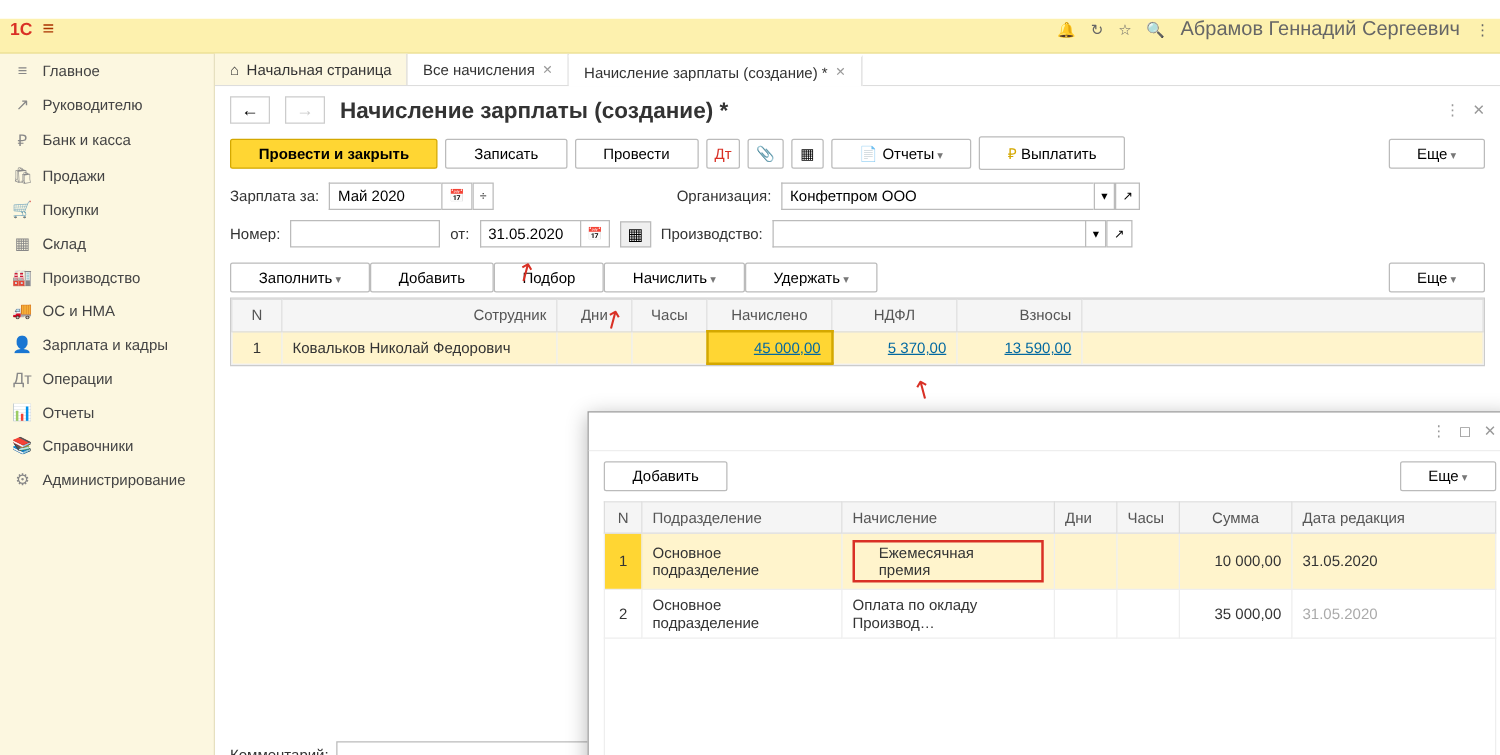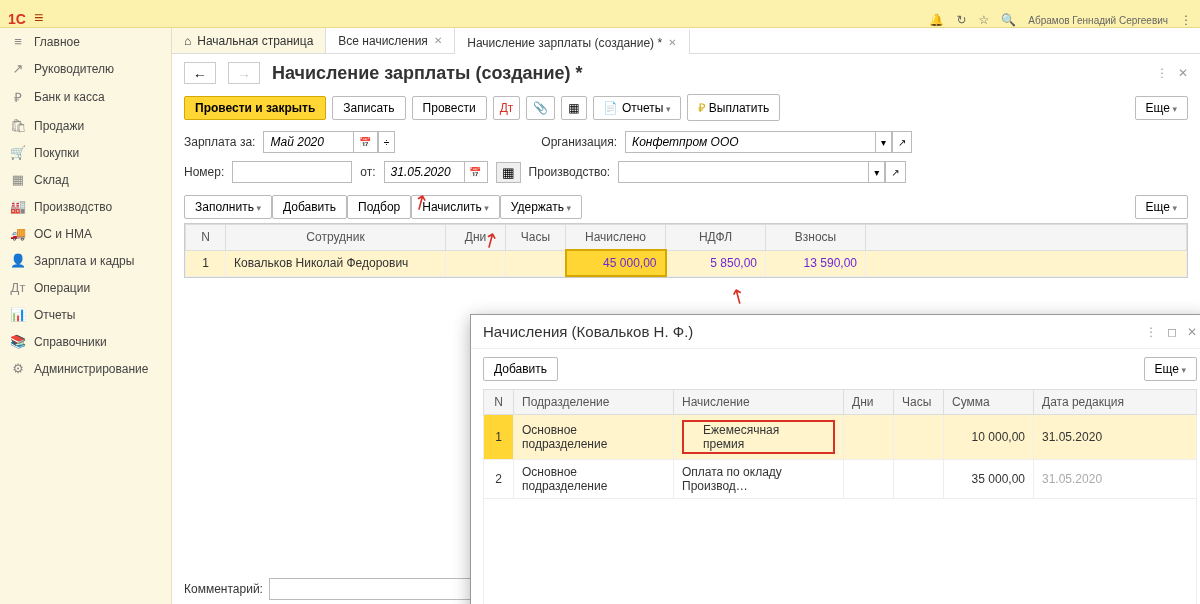--- a/index.html
+++ b/index.html
@@ -1,59 +1,59 @@
 <!DOCTYPE html>
 <html><head>
 <meta charset="utf-8">
 <style>
 * { box-sizing: border-box; margin: 0; padding: 0; font-family: Arial, sans-serif; }
 body { font-size: 12px; background: #fff; color: #333; overflow: hidden; width: 1200px; height: 604px; position: relative; }
-.topbar { background: #fdf1ae; height: 28px; display: flex; align-items: flex-end; padding: 0 8px; border-bottom: 1px solid #e6d98a; gap: 8px; }
+.topbar { background: #fdf1ae; height: 28px; display: flex; align-items: flex-start; padding: 0 8px; border-bottom: 1px solid #e6d98a; gap: 8px; margin-top: 15px; }
 .logo { color: #d93025; font-weight: bold; font-size: 14px; }
 .menu-icon { color: #a30; cursor: pointer; font-size: 16px; }
 .topbar-title { color: #555; font-size: 12px; }
 .topbar-right { margin-left: auto; display: flex; gap: 12px; align-items: center; color: #666; }
 .topbar-right span { cursor: pointer; }
-.user-label { font-size: 10px; }
+.user-label { font-size: 16px; }
 .layout { display: flex; height: 576px; }
 .sidebar { width: 172px; background: #fcf7e0; border-right: 1px solid #e6e0c0; }
 .sidebar-item { display: flex; align-items: center; gap: 8px; padding: 6px 10px; color: #444; cursor: pointer; font-size: 12px; }
 .sidebar-icon { width: 16px; text-align: center; color: #888; font-size: 13px; }
 .main { flex: 1; display: flex; flex-direction: column; }
 .tabs { display: flex; background: #fff; border-bottom: 1px solid #ddd; height: 26px; }
 .tab { padding: 5px 12px; border-right: 1px solid #ddd; display: flex; align-items: center; gap: 6px; font-size: 12px; color: #333; cursor: pointer; }
 .tab.home { background: #fcf7e0; }
 .tab.active { background: #fff; border-top: 2px solid #fff; position: relative; top: 1px; }
 .tab-close { color: #999; cursor: pointer; font-size: 10px; }
 .content { flex: 1; padding: 8px 12px; background: #fff; position: relative; }
 .page-header { display: flex; align-items: center; gap: 12px; margin-bottom: 10px; }
 .nav-btn { border: 1px solid #ccc; background: #fff; padding: 2px 8px; cursor: pointer; font-size: 14px; }
 .page-title { font-size: 18px; color: #333; }
 .page-header-right { margin-left: auto; display: flex; gap: 10px; color: #999; }
 .toolbar { display: flex; gap: 6px; margin-bottom: 10px; align-items: center; }
-.btn { border: 1px solid #bbb; background: #fff; padding: 4px 10px; cursor: pointer; font-size: 12px; border-radius: 2px; }
+.btn { border: 1px solid #bbb; background: #fff; padding: 4px 22px; cursor: pointer; font-size: 12px; border-radius: 2px; }
 .btn.primary { background: #ffd633; border-color: #d4a800; font-weight: bold; }
 .btn.icon-only { padding: 4px 6px; }
 .btn.dropdown::after { content: ' ▾'; color: #777; font-size: 9px; }
 .btn.more { margin-left: auto; }
 .form-row { display: flex; gap: 8px; align-items: center; margin-bottom: 8px; position: relative; }
 .form-label { font-size: 12px; color: #333; }
 .form-input { border: 1px solid #bbb; padding: 3px 6px; font-size: 12px; background: #fff; }
 .input-group { display: flex; }
-.input-group .form-input { border-right: none; font-style: italic; }
+.input-group .form-input { border-right: none; }
 .input-group .btn-sm { border: 1px solid #bbb; background: #fff; padding: 2px 5px; cursor: pointer; font-size: 10px; }
 .org-input { width: 250px; }
 .table-area { border: 1px solid #ccc; }
 .table-toolbar { display: flex; gap: 0; padding: 4px 0; align-items: center; }
 table { width: 100%; border-collapse: collapse; font-size: 12px; }
-th { background: #f5f5f5; border: 1px solid #ddd; padding: 5px 8px; text-align: center; font-weight: normal; color: #555; }
+th { background: #f5f5f5; border: 1px solid #ddd; padding: 5px 8px; text-align: right; font-weight: normal; color: #555; }
 td { border: 1px solid #eee; padding: 5px 8px; }
 tr.highlight td { background: #fff4cc; }
 td.num { text-align: right; }
-td.link { color: #6d28d9; cursor: pointer; }
+td.link { color: #0369a1; text-decoration: underline; cursor: pointer; }
 .accrued-cell { border: 2px solid #d4a800 !important; background: #ffd633 !important; }
 .popup { position: absolute; top: 260px; left: 298px; width: 740px; background: #fff; border: 1px solid #999; box-shadow: 0 4px 16px rgba(0,0,0,0.3); z-index: 100; }
 .popup-header { display: flex; align-items: center; padding: 8px 12px; border-bottom: 1px solid #eee; }
 .popup-title { font-size: 15px; color: #333; }
 .popup-header-right { margin-left: auto; display: flex; gap: 10px; color: #999; }
 .popup-body { padding: 8px 12px; }
 .popup-toolbar { display: flex; gap: 6px; margin-bottom: 8px; }
 .popup-table { width: 100%; border-collapse: collapse; font-size: 12px; }
 .popup-table th { background: #f5f5f5; border: 1px solid #ddd; padding: 5px 8px; text-align: left; font-weight: normal; }
 .popup-table td { border: 1px solid #eee; padding: 5px 8px; }
@@ -235,60 +235,59 @@
               <th></th>
             </tr>
           </thead>
           <tbody>
             <tr class="highlight">
               <td style="text-align:center">1</td>
               <td>Ковальков Николай Федорович</td>
               <td></td>
                 <td></td>
               <td class="num link accrued-cell">45 000,00</td>
-              <td class="num link">5 850,00</td>
+              <td class="num link">5 370,00</td>
               <td class="num link">13 590,00</td>
               <td></td>
             </tr>
           </tbody>
         </table>
       </div>
 
       <span class="arrow a1">↗</span>
       <span class="arrow a2">↗</span>
       <span class="arrow a3">↗</span>
 
       <div class="comment-row">
         <span class="form-label">Комментарий:</span>
         <input class="form-input" style="">
       </div>
 
       <div class="popup">
         <div class="popup-header">
-          <span class="popup-title">Начисления (Ковальков Н. Ф.)</span>
           <div class="popup-header-right">
             <span>⋮</span>
             <span>◻</span>
             <span>✕</span>
           </div>
         </div>
         <div class="popup-body">
           <div class="popup-toolbar">
             <button class="btn">Добавить</button>
             <button class="btn dropdown more">Еще</button>
           </div>
           <table class="popup-table">
             <thead>
               <tr>
                 <th style="width:30px;text-align:center">N</th>
                 <th style="width:160px">Подразделение</th>
                 <th style="width:170px">Начисление</th>
                 <th style="width:50px">Дни</th>
                 <th style="width:50px">Часы</th>
-                <th style="width:90px;text-align:left">Сумма</th>
+                <th style="width:90px;text-align:center">Сумма</th>
                 <th>Дата редакция</th>
               </tr>
             </thead>
             <tbody>
               <tr class="selected">
                 <td style="text-align:center">1</td>
                 <td>Основное подразделение</td>
                 <td><span class="red-box">Ежемесячная премия</span></td>
                 <td></td>
                   <td></td>

